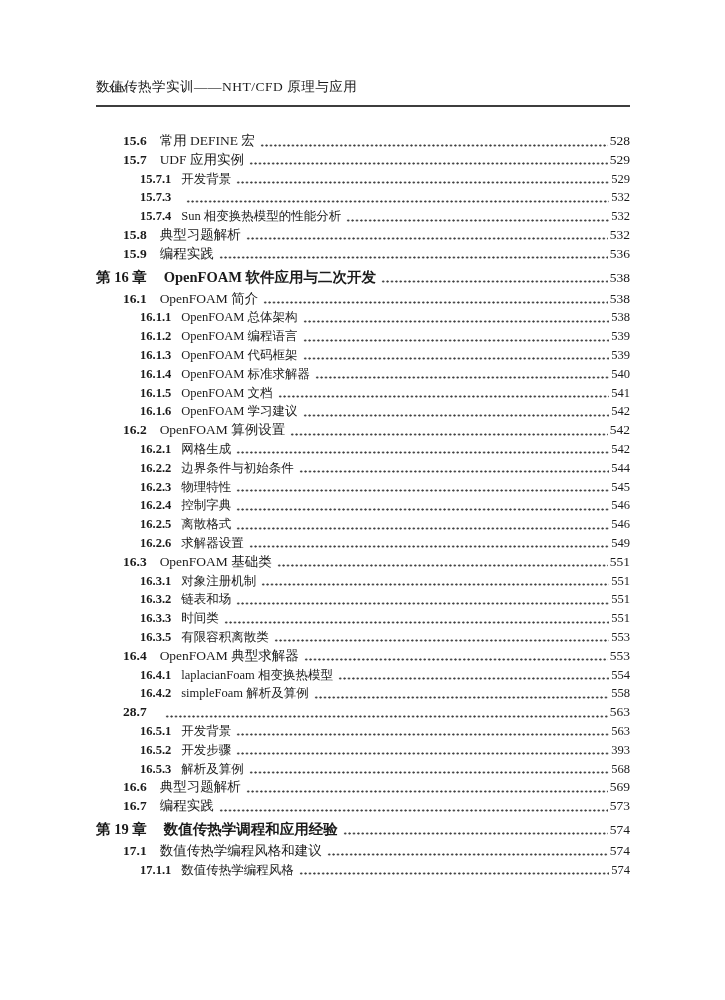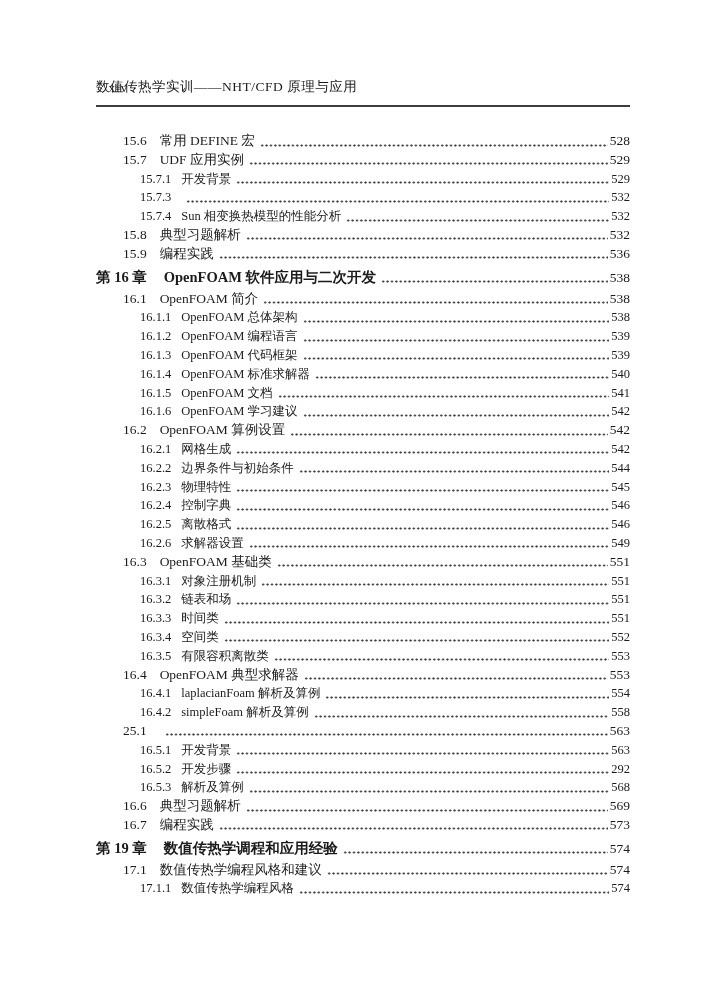--- a/index.html
+++ b/index.html
@@ -44,21 +44,21 @@
     font-weight: bold;
     font-size: 14.5px;
     height: 23px;
     line-height: 23px;
     margin-top: 2px;
     margin-bottom: 1px;
     padding-left: 0;
   }
   .row.lv2 { font-size: 13.5px; padding-left: 27px; }
   .row.lv3 { font-size: 12.5px; padding-left: 44px; }
-  .num { margin-right: 13px; }
+  .num { margin-right: 13px; font-weight: bold; }
   .lv1 .num { margin-right: 17px; }
   .lv3 .num { margin-right: 10px; }
   .dots {
     flex: 1;
     align-self: stretch;
     margin: 0 2px 0 5px;
     background-image: radial-gradient(circle, #3c3c3c 0.9px, transparent 1.2px);
     background-size: 4.4px 2.8px;
     background-repeat: repeat-x;
     background-position: left calc(100% - 4.5px);
@@ -227,65 +227,59 @@
     <span class="dots"></span>
     <span class="pg">551</span>
   </div>
       <div class="row lv3">
     <span class="num">16.3.3</span>
     <span class="title">时间类</span>
     <span class="dots"></span>
     <span class="pg">551</span>
   </div>
       <div class="row lv3">
-    <span class="num">16.3.4</span>
-    <span class="title">空间类</span>
-    <span class="dots"></span>
-    <span class="pg">552</span>
-  </div>
-      <div class="row lv3">
     <span class="num">16.3.5</span>
     <span class="title">有限容积离散类</span>
     <span class="dots"></span>
     <span class="pg">553</span>
   </div>
       <div class="row lv2">
     <span class="num">16.4</span>
     <span class="title">OpenFOAM 典型求解器</span>
     <span class="dots"></span>
     <span class="pg">553</span>
   </div>
       <div class="row lv3">
     <span class="num">16.4.1</span>
-    <span class="title">laplacianFoam 解析及算例</span>
+    <span class="title">laplacianFoam 相变换热模型</span>
     <span class="dots"></span>
     <span class="pg">554</span>
   </div>
       <div class="row lv3">
     <span class="num">16.4.2</span>
     <span class="title">simpleFoam 解析及算例</span>
     <span class="dots"></span>
     <span class="pg">558</span>
   </div>
       <div class="row lv2">
-    <span class="num">25.1</span>
+    <span class="num">28.7</span>
     <span class="dots"></span>
     <span class="pg">563</span>
   </div>
       <div class="row lv3">
     <span class="num">16.5.1</span>
     <span class="title">开发背景</span>
     <span class="dots"></span>
     <span class="pg">563</span>
   </div>
       <div class="row lv3">
     <span class="num">16.5.2</span>
     <span class="title">开发步骤</span>
     <span class="dots"></span>
-    <span class="pg">292</span>
+    <span class="pg">393</span>
   </div>
       <div class="row lv3">
     <span class="num">16.5.3</span>
     <span class="title">解析及算例</span>
     <span class="dots"></span>
     <span class="pg">568</span>
   </div>
       <div class="row lv2">
     <span class="num">16.6</span>
     <span class="title">典型习题解析</span>

